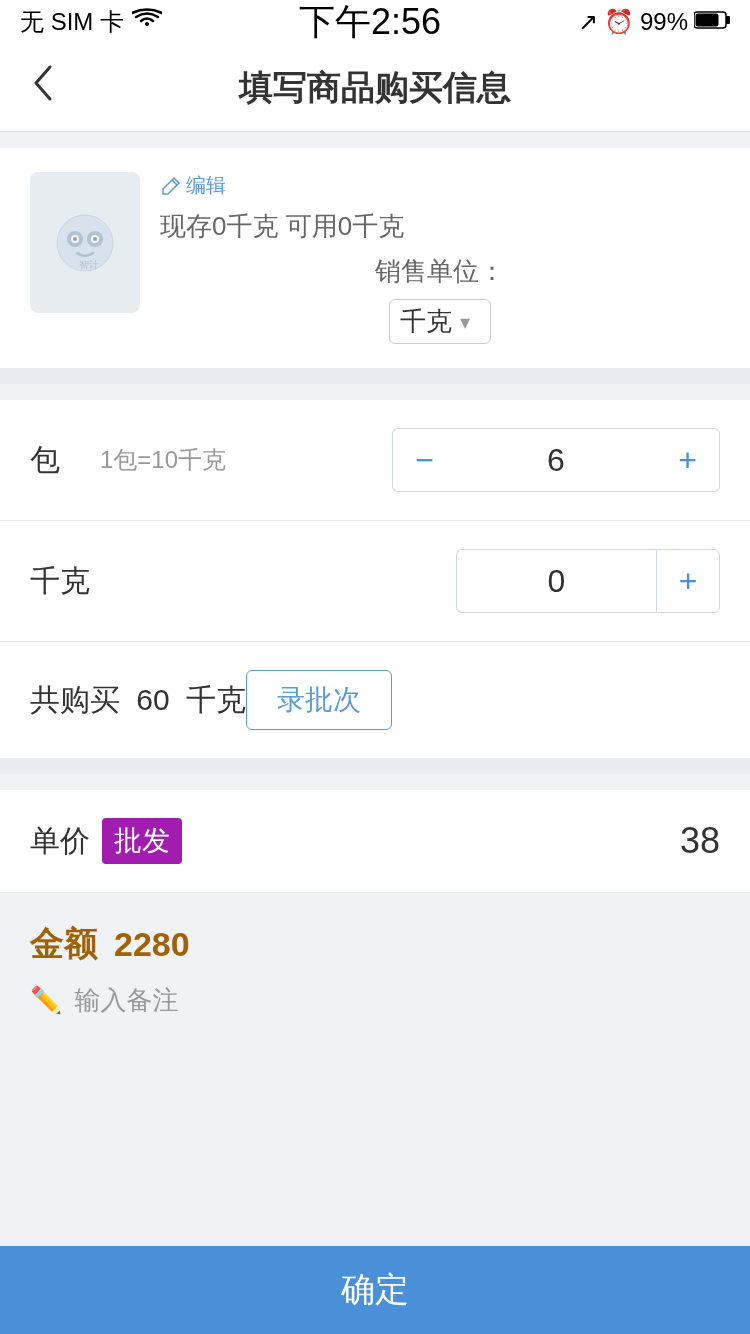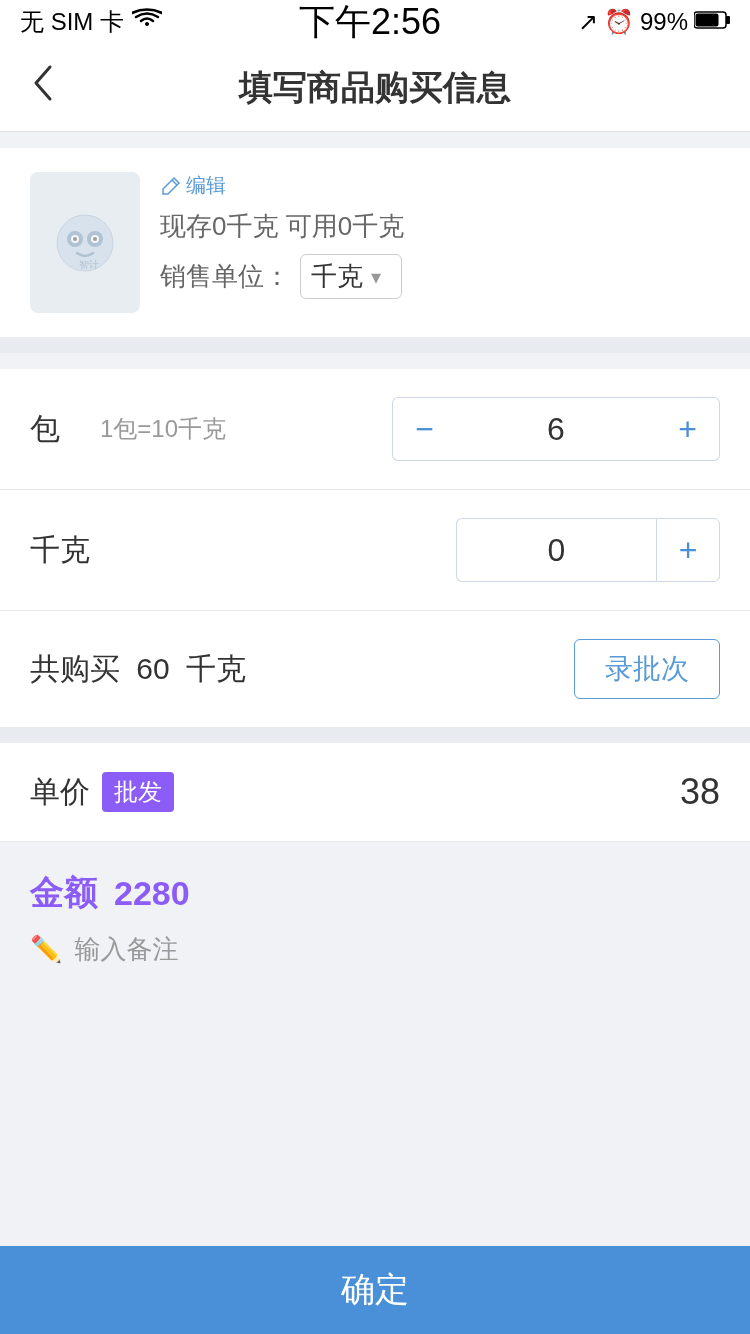--- a/index.html
+++ b/index.html
@@ -117,20 +117,21 @@
       font-size: 26px;
       color: #666;
       margin-bottom: 10px;
     }
     .product-unit-row {
       display: flex;
       align-items: center;
       gap: 10px;
       font-size: 26px;
       color: #666;
+      flex-direction: column;
     }
     .unit-selector {
       background: #fff;
       border: 1px solid #ccc;
       border-radius: 6px;
       padding: 4px 20px 4px 10px;
       font-size: 26px;
       color: #333;
       position: relative;
       display: flex;
@@ -202,21 +203,20 @@
     .input-row-kg .qty-input {
       border-radius: 6px 0 0 6px;
       border-left: 1px solid #d0d8e8;
     }
 
     
     .total-row {
       background: #fff;
       display: flex;
       align-items: center;
-      justify-content: space-between;
       padding: 28px 30px;
       margin-top: 0;
     }
     .total-text {
       font-size: 30px;
       color: #333;
     }
     .batch-btn {
       border: 1px solid #5b9bd5;
       color: #5b9bd5;
@@ -229,37 +229,37 @@
 
     
     .divider-section {
       height: 16px;
       background: #e8ecf0;
     }
 
     
     .price-section {
       background: #fff;
-      margin-top: 0;
+      margin-top: 16px;
     }
     .price-row {
       display: flex;
       align-items: center;
       padding: 28px 30px;
       border-bottom: 1px solid #e8e8e8;
     }
     .price-label {
       font-size: 30px;
       color: #333;
       font-weight: 500;
     }
     .price-tag {
-      background: #8b5cf6;
+      background: #a21caf;
       color: #fff;
-      font-size: 24px;
+      font-size: 28px;
       padding: 4px 12px;
       border-radius: 4px;
       margin: 0 12px;
     }
     .price-ref-btn {
       border: 1px solid #e8793a;
       color: #e8793a;
       font-size: 26px;
       padding: 6px 16px;
       border-radius: 6px;
@@ -279,21 +279,21 @@
     .amount-section {
       background: #f0f2f5;
       padding: 28px 30px 20px;
     }
     .amount-row {
       display: flex;
       align-items: center;
       gap: 16px;
       font-size: 34px;
       font-weight: 600;
-      color: #8b5cf6;
+      color: #a16207;
       margin-bottom: 16px;
     }
     .amount-label {
       font-size: 34px;
       font-weight: 600;
     }
     .amount-value {
       font-size: 34px;
       font-weight: 600;
     }

